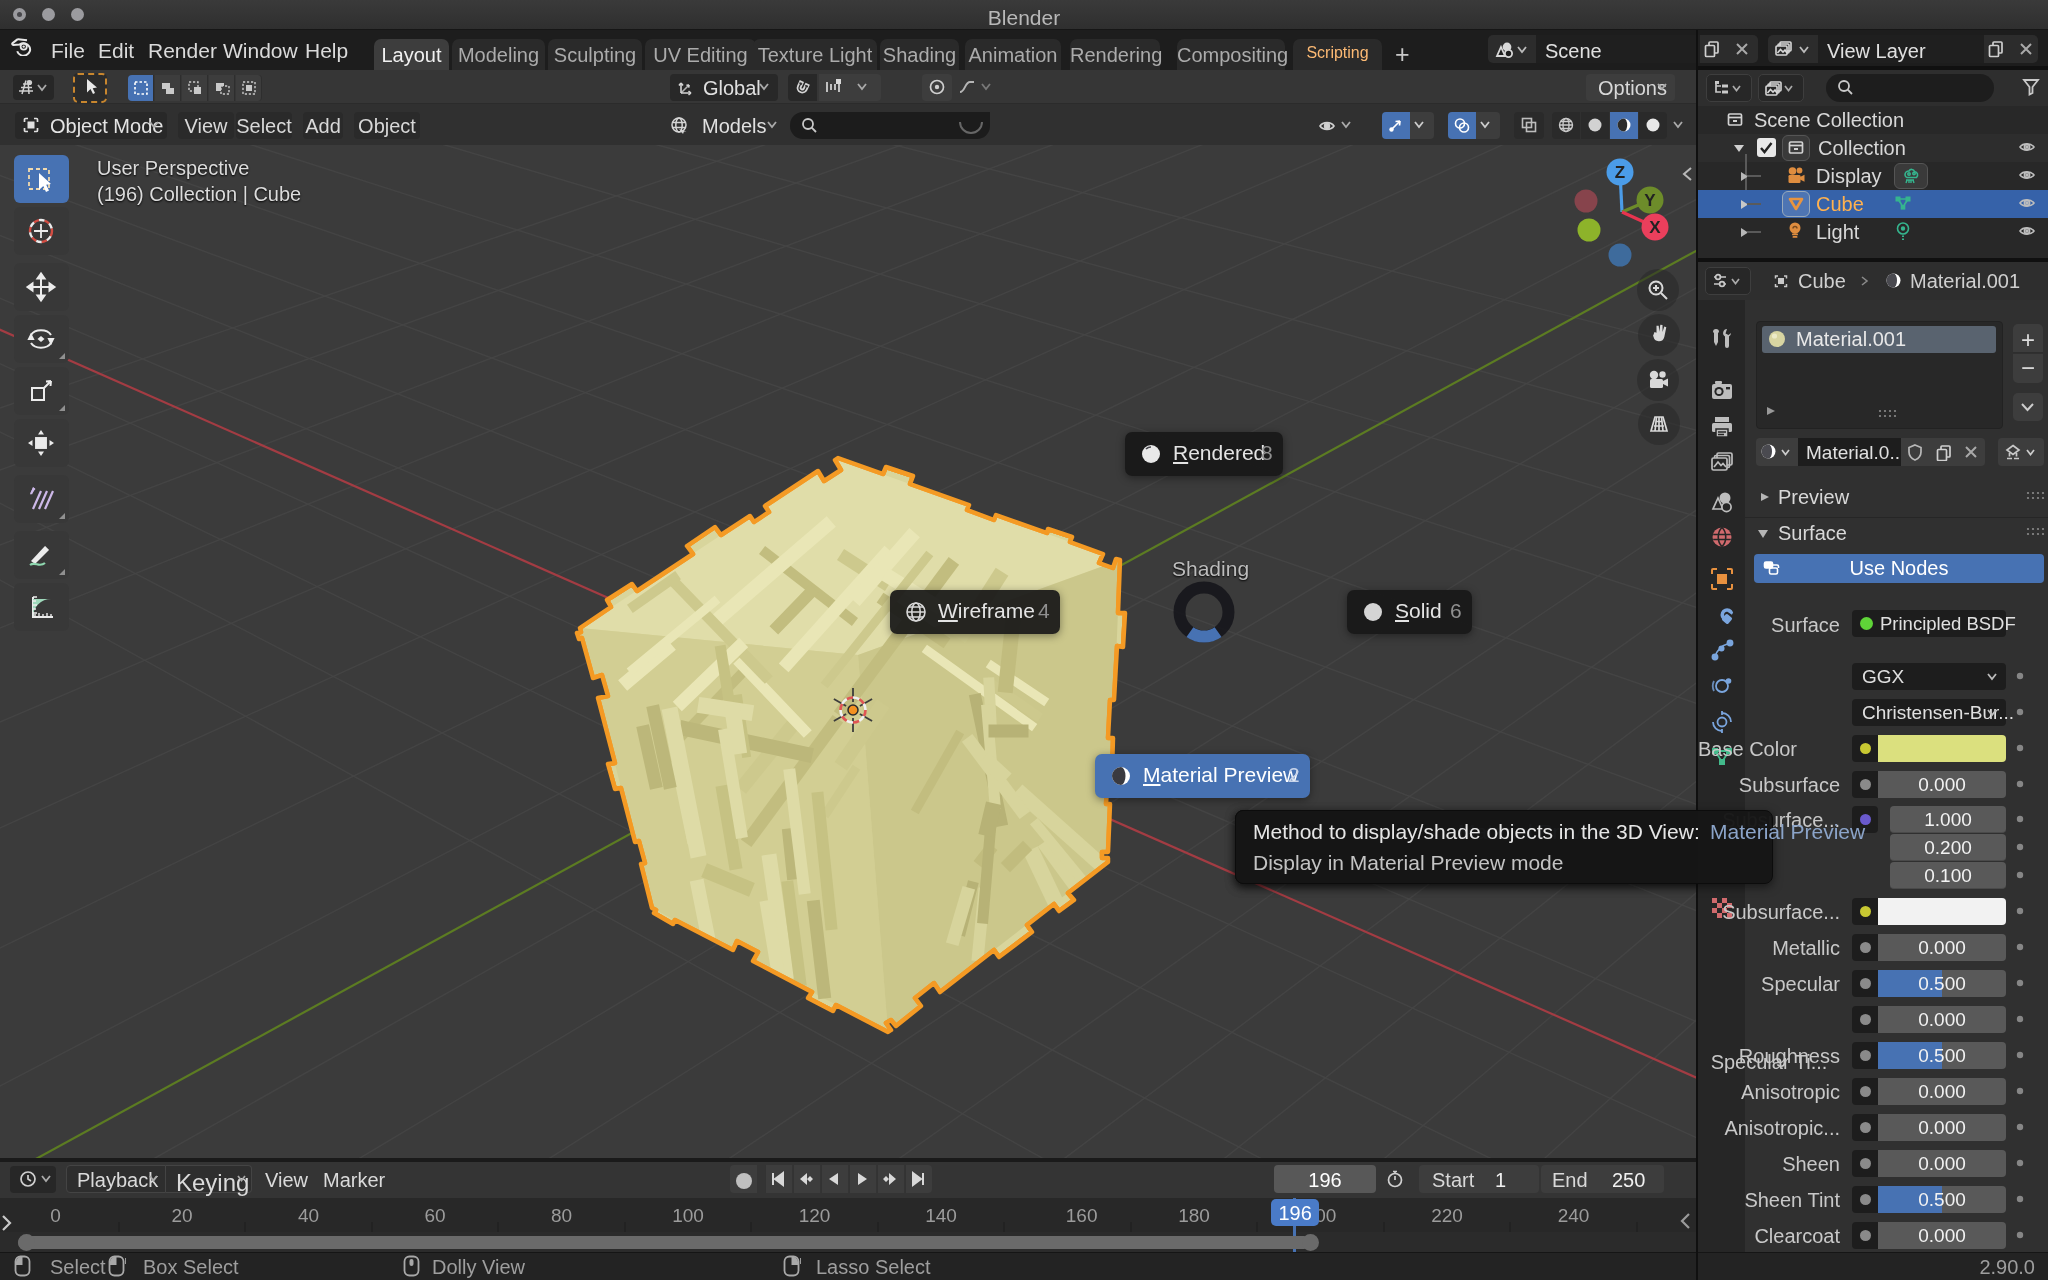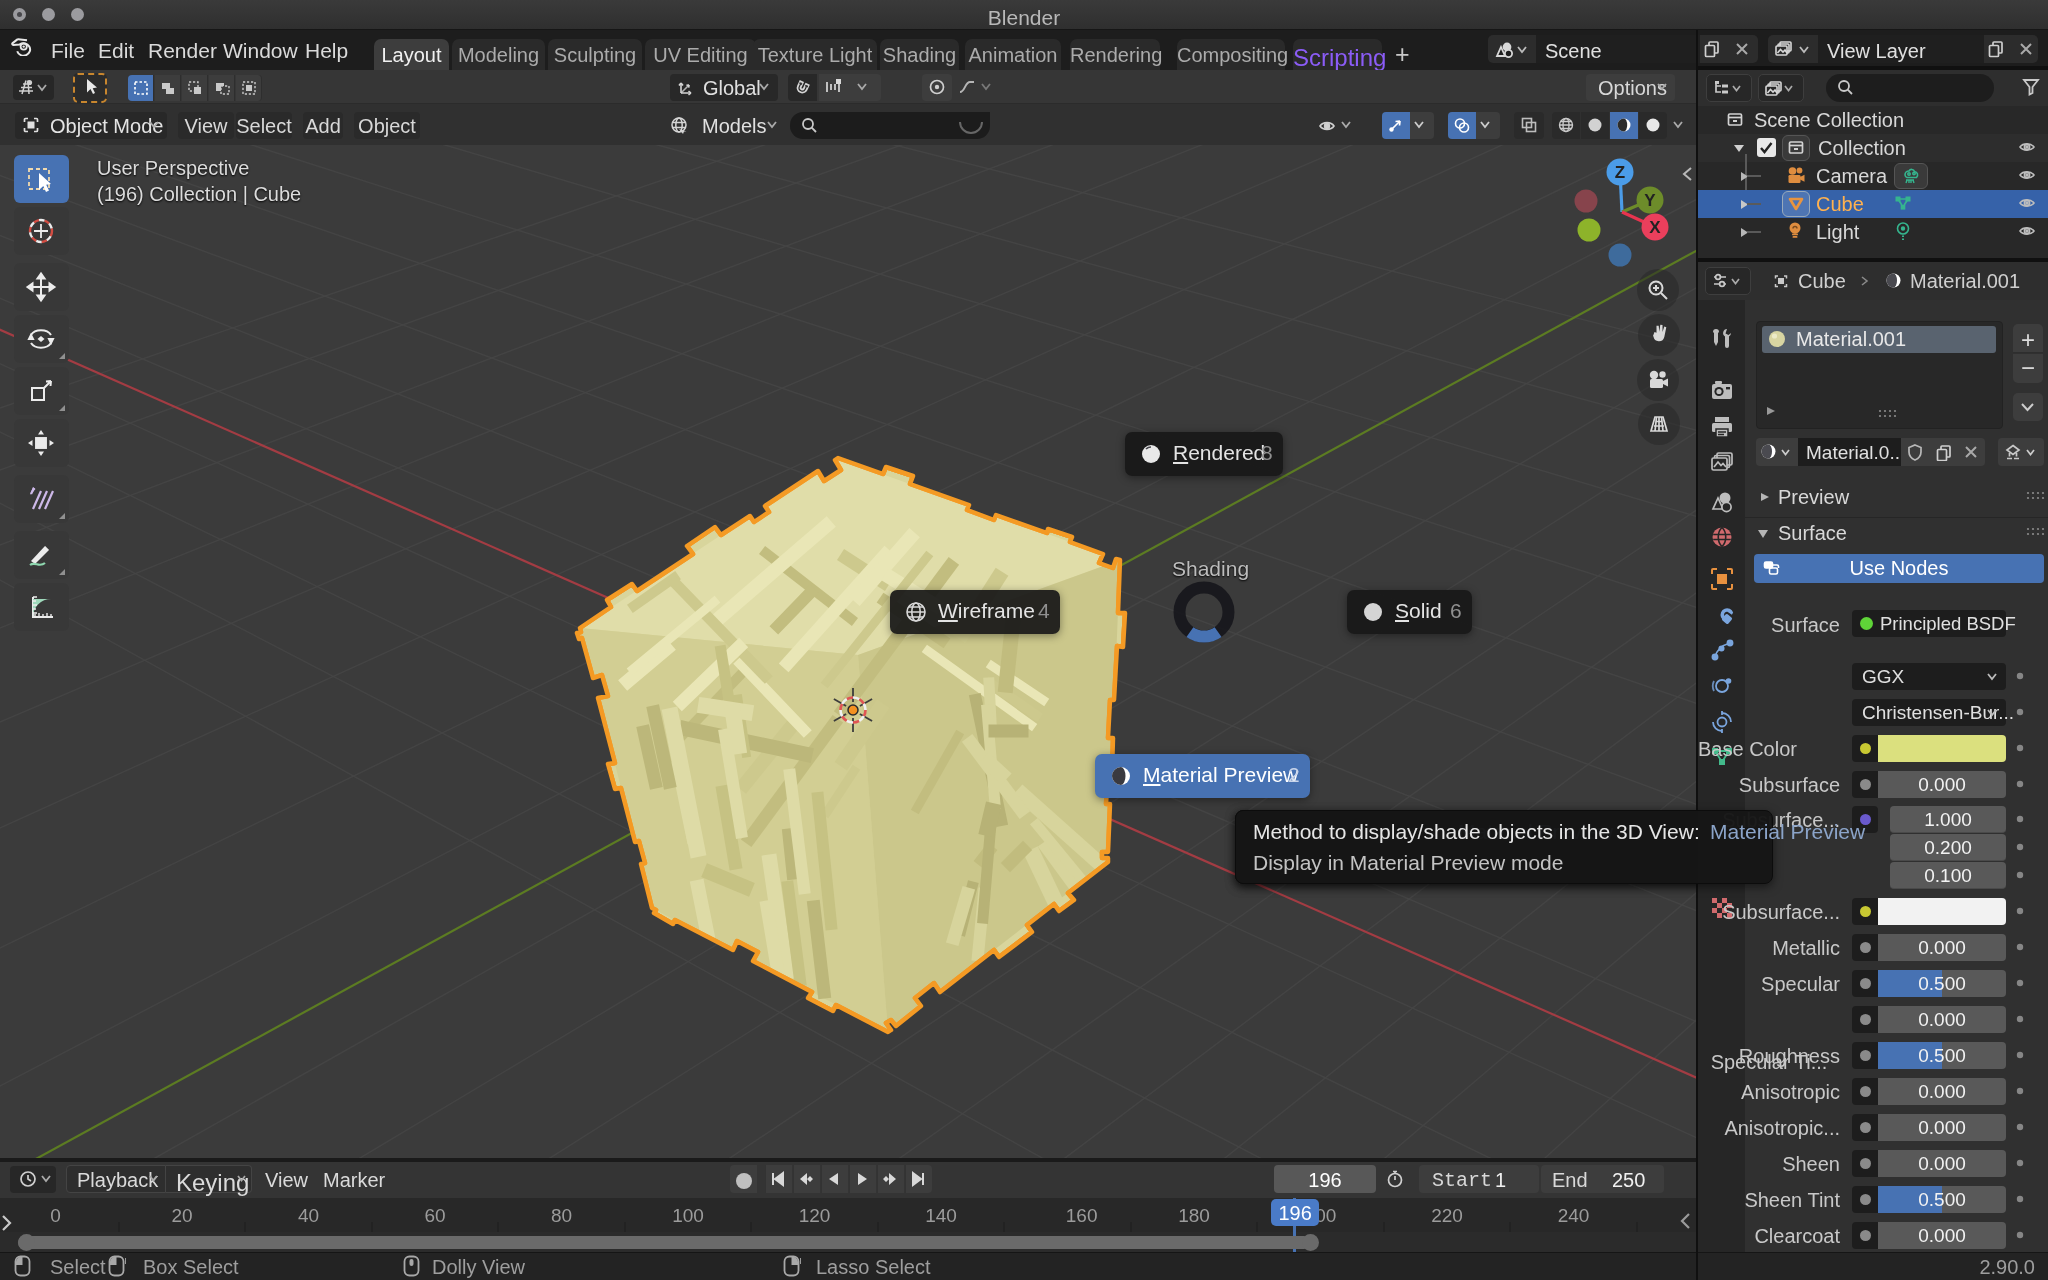--- a/index.html
+++ b/index.html
@@ -44,21 +44,21 @@
       <span style="left:753px;top:14px;font-size:20px;color:#ababab;width:124px;text-align:center">Texture Light</span>
       <div style="left:880px;top:9px;width:79px;height:31px;background:#2a2a2a;border-radius:7px 7px 0 0"></div>
       <span style="left:880px;top:14px;font-size:20px;color:#ababab;width:79px;text-align:center">Shading</span>
       <div style="left:965px;top:9px;width:96px;height:31px;background:#2a2a2a;border-radius:7px 7px 0 0"></div>
       <span style="left:965px;top:14px;font-size:20px;color:#ababab;width:96px;text-align:center">Animation</span>
       <div style="left:1070px;top:9px;width:90px;height:31px;background:#2a2a2a;border-radius:7px 7px 0 0"></div>
       <span style="left:1070px;top:14px;font-size:20px;color:#ababab;width:90px;text-align:center">Rendering</span>
       <div style="left:1177px;top:9px;width:108px;height:31px;background:#2a2a2a;border-radius:7px 7px 0 0"></div>
       <span style="left:1177px;top:14px;font-size:20px;color:#ababab;width:108px;text-align:center">Compositing</span>
       <div style="left:1293px;top:9px;width:89px;height:31px;background:#2a2a2a;border-radius:7px 7px 0 0"></div>
-      <span style="left:1293px;top:14px;font-size:24px;color:#8b5cf6;width:89px;text-align:center">Scripting</span>
+      <span style="left:1293px;top:14px;font-size:16px;color:#fdba74;width:89px;text-align:center">Scripting</span>
       <span style="left:1395px;top:10px;font-size:25px;color:#c8c8c8;">+</span>
       <div style="left:1488px;top:5px;width:270px;height:28px;background:#2c2c2c;border-radius:5px"></div>
       <div style="left:1536px;top:5px;width:164px;height:28px;background:#1f1f1f"></div>
       <svg style="position:absolute;left:1494px;top:9px;" width="20" height="20" viewBox="0 0 20 20">
         <g fill="none" stroke="#d8d8d8" stroke-width="1.8">
 <circle cx="13" cy="8" r="4.4" fill="#d8d8d8" stroke="none"></circle>
 <path d="M7,8 L11,17 L3,17 Z" fill="#1d1d1d" stroke="#d8d8d8"></path>
 <circle cx="14.5" cy="14.5" r="3.6" fill="#1d1d1d"></circle>
 </g>
       </svg>
@@ -638,21 +638,21 @@
       </svg>
       <div style="left:1274px;top:7px;width:102px;height:28px;background:#585858;border-radius:4px"></div>
       <span style="left:1274px;top:11px;font-size:20px;color:#fff;width:102px;text-align:center">196</span>
       <svg style="position:absolute;left:1386px;top:12px;" width="19" height="19" viewBox="0 0 19 19">
         <g fill="none" stroke="#d0d0d0" stroke-width="1.7">
           <circle cx="9" cy="10" r="6.5"></circle>
           <path d="M9,10 L9,6 M7,1.5 h4 M9,1.5 v2"></path>
         </g>
       </svg>
       <div style="left:1419px;top:7px;width:120px;height:28px;background:#3d3d3d;border-radius:4px"></div>
-      <span style="left:1432px;top:11px;font-size:20px;color:#d8d8d8;font-family:Liberation Mono, monospace;">Start</span>
+      <span style="left:1432px;top:11px;font-size:20px;color:#d8d8d8;">Start</span>
       <span style="left:1495px;top:11px;font-size:20px;color:#f0f0f0;">1</span>
       <div style="left:1541px;top:7px;width:123px;height:28px;background:#3d3d3d;border-radius:4px"></div>
       <span style="left:1552px;top:11px;font-size:20px;color:#d8d8d8;">End</span>
       <span style="left:1612px;top:11px;font-size:20px;color:#f0f0f0;">250</span>
       <span style="left:25.5px;top:47px;font-size:19px;color:#9c9c9c;width:60px;text-align:center">0</span>
       <span style="left:152.0px;top:47px;font-size:19px;color:#9c9c9c;width:60px;text-align:center">20</span>
       <span style="left:278.5px;top:47px;font-size:19px;color:#9c9c9c;width:60px;text-align:center">40</span>
       <span style="left:405.0px;top:47px;font-size:19px;color:#9c9c9c;width:60px;text-align:center">60</span>
       <span style="left:531.5px;top:47px;font-size:19px;color:#9c9c9c;width:60px;text-align:center">80</span>
       <span style="left:658.0px;top:47px;font-size:19px;color:#9c9c9c;width:60px;text-align:center">100</span>
@@ -792,21 +792,21 @@
       </svg>
       <div style="left:49px;top:105px;width:14px;height:2px;background:#5a5a5a"></div>
       <svg style="position:absolute;left:88px;top:96px;" width="20" height="20" viewBox="0 0 20 20">
         <g fill="#df8d3f">
           <circle cx="6.5" cy="5" r="3.8"></circle>
           <circle cx="13.5" cy="4.5" r="2.9"></circle>
           <rect x="2.5" y="9" width="12" height="8" rx="1.2"></rect>
           <path d="M14,11 l4.5,-2.2 v7 l-4.5,-2.2 z"></path>
         </g>
       </svg>
-      <span style="left:118px;top:95px;font-size:20px;color:#d8d8d8;">Camera</span>
+      <span style="left:118px;top:95px;font-size:20px;color:#d8d8d8;">Display</span>
       <div style="left:196px;top:93px;width:34px;height:26px;background:#3a3a3a;border:1px solid #555;border-radius:6px"></div>
       <svg style="position:absolute;left:204px;top:97px;" width="18" height="18" viewBox="0 0 18 18">
         <g fill="none" stroke="#35b58e" stroke-width="1.6">
           <path d="M3,8 a4,4 0 0 1 4,-4 a3,3 0 0 1 5.5,.5 a3.5,3.5 0 0 1 2,6 L5,10.5 a3,3 0 0 1 -2,-2.5 z"></path>
           <circle cx="7" cy="7" r="1.2"></circle>
           <circle cx="12" cy="6.5" r="1.2"></circle>
           <path d="M4,13 h8 M5,13 l-1,3 M11,13 l1,3 M7,13 l0,3 M9,13 l0,3" stroke-width="1.4"></path>
         </g>
       </svg>
       <svg style="position:absolute;left:320px;top:96px;" width="18" height="18" viewBox="0 0 18 18">

